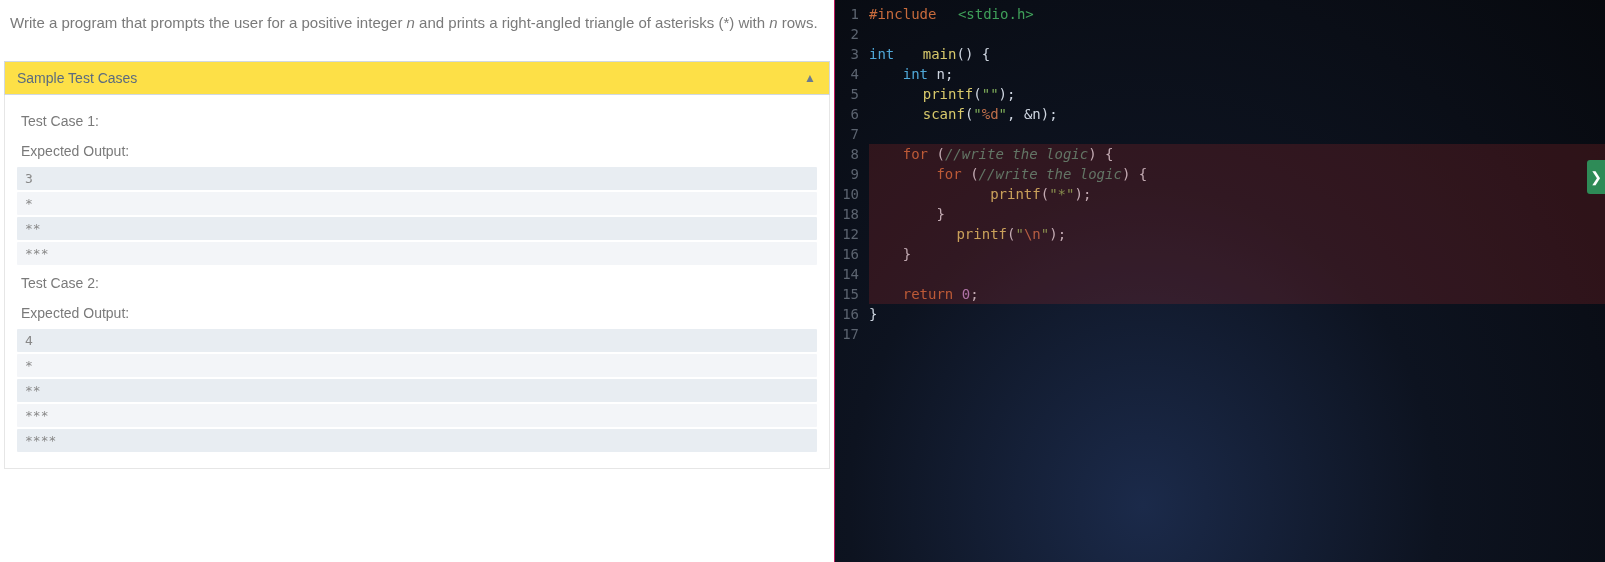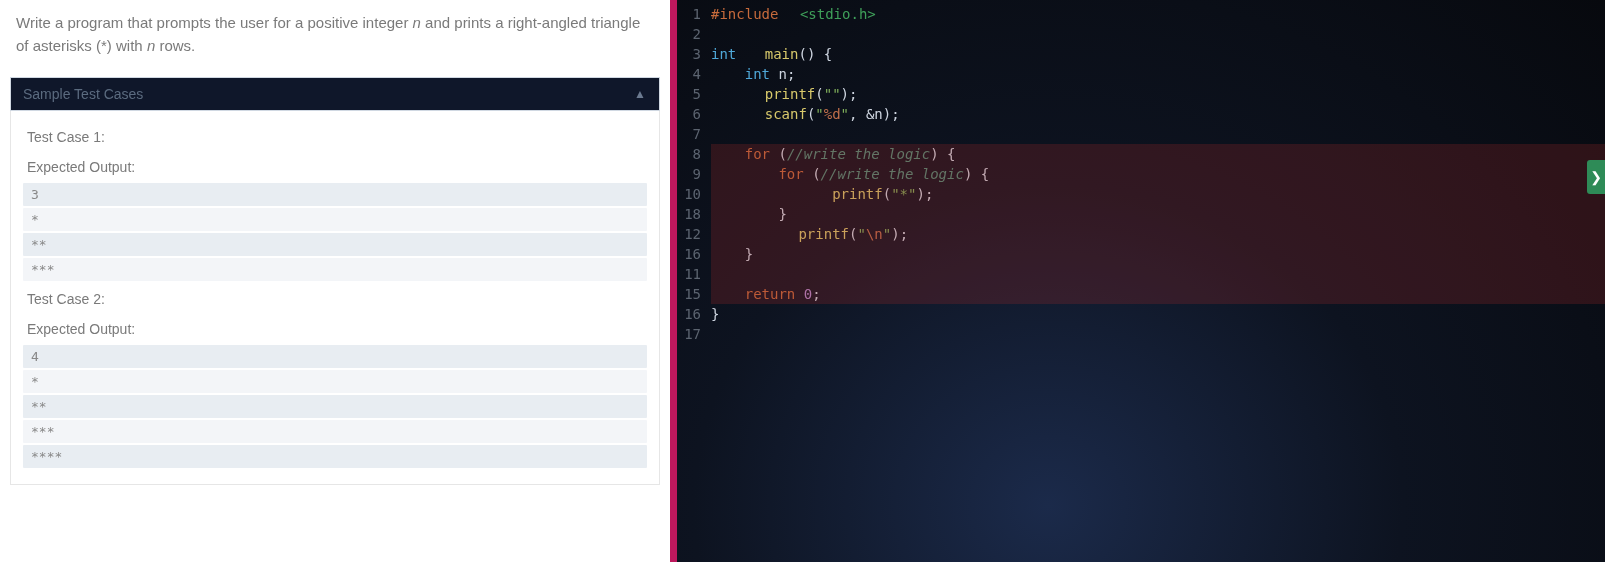--- a/index.html
+++ b/index.html
@@ -5,42 +5,43 @@
   * { box-sizing: border-box; margin: 0; padding: 0; }
   body {
     font-family: Arial, Helvetica, sans-serif;
     display: flex;
     width: 1605px;
     height: 562px;
     overflow: hidden;
     background: #f5f5f5;
   }
   .left-panel {
-    width: 677px;
+    width: 835px;
     background: #ffffff;
-    padding: 8px 10px;
-    border-right: 7px solid #be185d;
+    padding: 8px 4px;
+    border-right: 1px solid #be185d;
     overflow-y: auto;
   }
   .problem-desc {
     color: #7a7a7a;
     font-size: 15px;
     line-height: 1.5;
     padding: 4px 6px 20px 6px;
   }
   .problem-desc .ital { font-style: italic; }
   .section-header {
-    background: #0f172a;
+    background: #fde047;
     color: #5b6b7f;
     font-size: 14px;
     padding: 8px 12px;
     display: flex;
     justify-content: space-between;
     align-items: center;
     border: 1px solid #d0d8e2;
+    margin-top: 6px;
   }
   .chevron {
     width: 14px; height: 14px;
     display: inline-flex; align-items: center; justify-content: center;
     color: #6b7a90;
     font-size: 12px;
   }
   .testcases-body {
     border: 1px solid #e6e6e6;
     border-top: none;
@@ -206,21 +207,21 @@
       </div>
       <div class="editor-line hl-line">
         <div class="gutter">12</div>
         <div class="code">        <span class="tok-func">printf</span>(<span class="tok-str">"<span class="tok-fmt">\n</span>"</span>)<span class="tok-punc">;</span></div>
       </div>
       <div class="editor-line hl-line">
         <div class="gutter">16</div>
         <div class="code">    <span class="tok-punc">}</span></div>
       </div>
       <div class="editor-line hl-line">
-        <div class="gutter">11</div>
+        <div class="gutter">14</div>
         <div class="code"></div>
       </div>
       <div class="editor-line hl-line">
         <div class="gutter">15</div>
         <div class="code">    <span class="tok-kw">return</span> <span class="tok-num">0</span><span class="tok-punc">;</span></div>
       </div>
       <div class="editor-line">
         <div class="gutter">16</div>
         <div class="code"><span class="tok-punc">}</span></div>
       </div>

